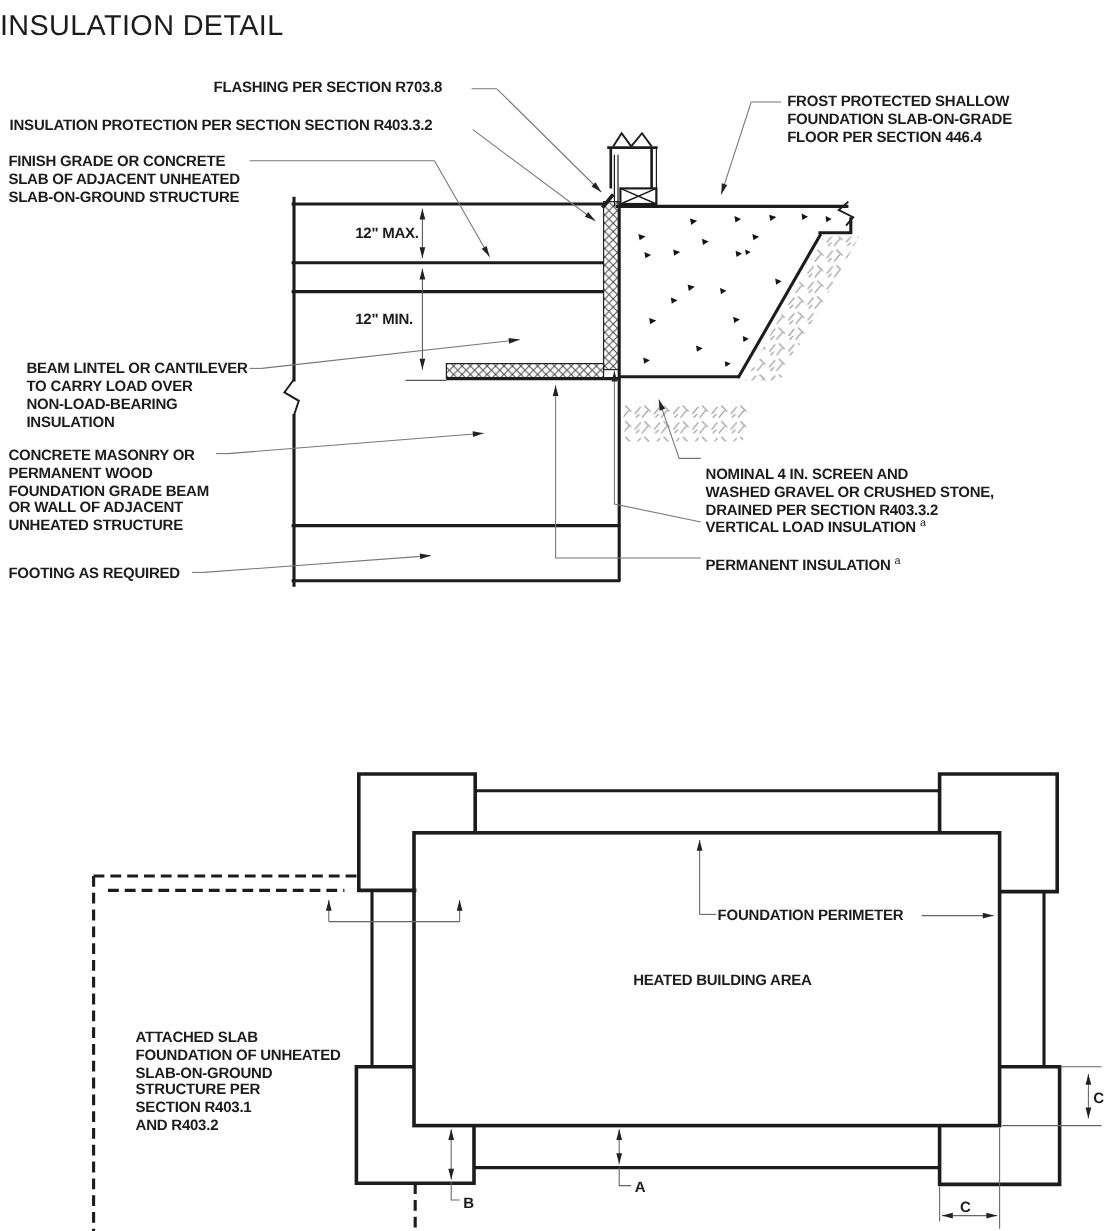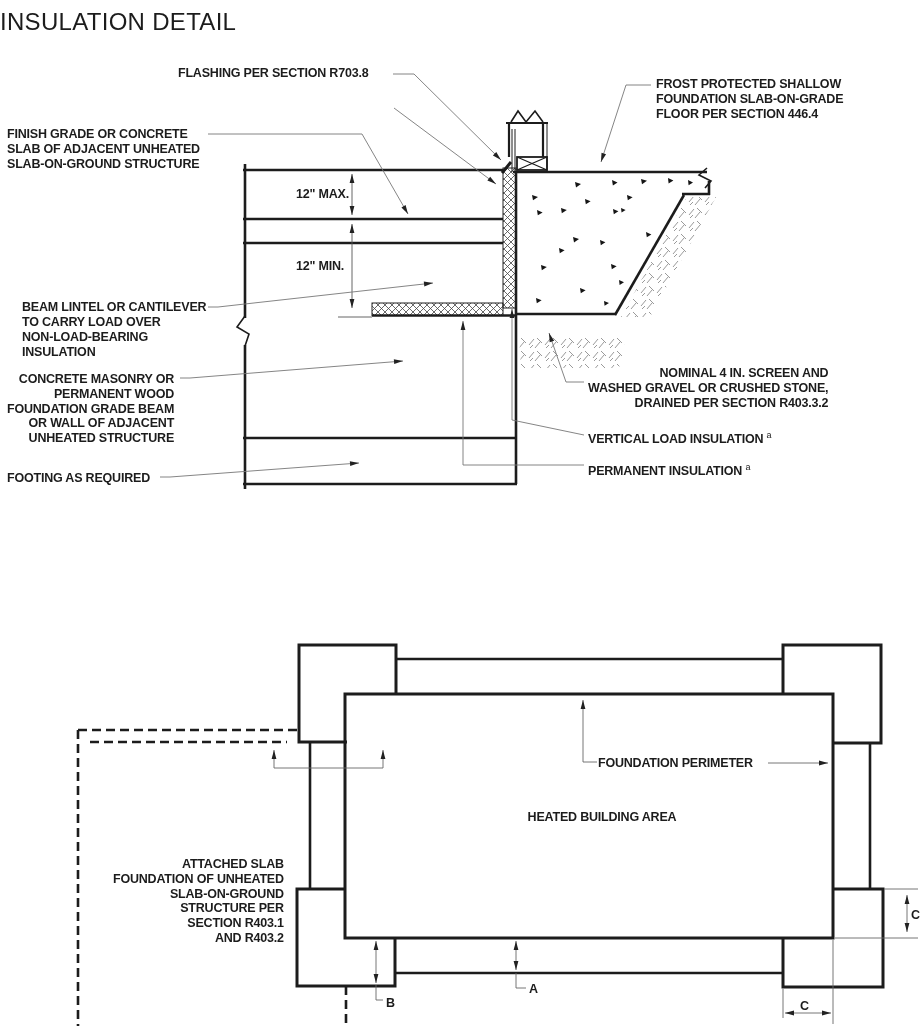--- a/index.html
+++ b/index.html
@@ -13,21 +13,21 @@
   .title {
     position:absolute;
     font:400 24px/26px "Liberation Sans", sans-serif;
     letter-spacing:0.3px; color:#1c1c1c; white-space:nowrap;
   }
   .lbl {
     position:absolute;
     font:700 12.5px/15px "Liberation Sans", sans-serif;
     letter-spacing:-0.2px; color:#1c1c1c; white-space:pre-line;
   }
-  .lbl.lh148 { line-height:14.8px;text-align:right; }
+  .lbl.lh148 { line-height:14.8px; }
   .lbl sup { font-size:9px; font-weight:400; letter-spacing:0; }
   .center { text-align:center;padding-left:13px; }
 </style>
 </head>
 <body>
 
 <div class="page">
 
   <svg class="linework" width="924" height="1026" viewBox="0 0 924 1026" xmlns="http://www.w3.org/2000/svg">
     <defs>
@@ -170,39 +170,40 @@
         <path d="M783,978 V1007 M833,929 V1013"></path>
         <path d="M907,884 V921" marker-start="url(#ah)" marker-end="url(#ah)"></path>
         <path d="M884,878 H918 M835,927 H918"></path>
       </g>
     </g>
   </svg>
 
   <div class="title" style="left:0px; top:-2px">INSULATION DETAIL</div>
 
   <div class="lbl" style="left:178px; top:55px">FLASHING PER SECTION R703.8</div>
+  <div class="lbl" style="left:8px; top:86px">INSULATION PROTECTION PER SECTION SECTION R403.3.2</div>
   <div class="lbl" style="left:7px; top:116px">FINISH GRADE OR CONCRETE
 SLAB OF ADJACENT UNHEATED
 SLAB-ON-GROUND STRUCTURE</div>
   <div class="lbl" style="left:656px; top:66px">FROST PROTECTED SHALLOW
 FOUNDATION SLAB-ON-GRADE
 FLOOR PER SECTION 446.4</div>
   <div class="lbl" style="left:296px; top:176px">12" MAX.</div>
   <div class="lbl" style="left:296px; top:248px">12" MIN.</div>
   <div class="lbl" style="left:22px; top:289px">BEAM LINTEL OR CANTILEVER
 TO CARRY LOAD OVER
 NON-LOAD-BEARING
 INSULATION</div>
   <div class="lbl lh148" style="left:7px; top:361px">CONCRETE MASONRY OR
 PERMANENT WOOD
 FOUNDATION GRADE BEAM
 OR WALL OF ADJACENT
 UNHEATED STRUCTURE</div>
   <div class="lbl" style="left:7px; top:460px">FOOTING AS REQUIRED</div>
-  <div class="lbl lh148" style="left:588px; top:355px">NOMINAL 4 IN. SCREEN AND
+  <div class="lbl lh148" style="left:588px; top:377px">NOMINAL 4 IN. SCREEN AND
 WASHED GRAVEL OR CRUSHED STONE,
 DRAINED PER SECTION R403.3.2</div>
   <div class="lbl" style="left:588px; top:417px"><span>VERTICAL LOAD INSULATION</span> <sup>a</sup></div>
   <div class="lbl" style="left:588px; top:449px"><span>PERMANENT INSULATION</span> <sup>a</sup></div>
 
 
   <div class="lbl" style="left:598px; top:745px">FOUNDATION PERIMETER</div>
   <div class="lbl center" style="left:345px; top:799px; width:488px">HEATED BUILDING AREA</div>
   <div class="lbl lh148" style="left:113px; top:846px">ATTACHED SLAB
 FOUNDATION OF UNHEATED

